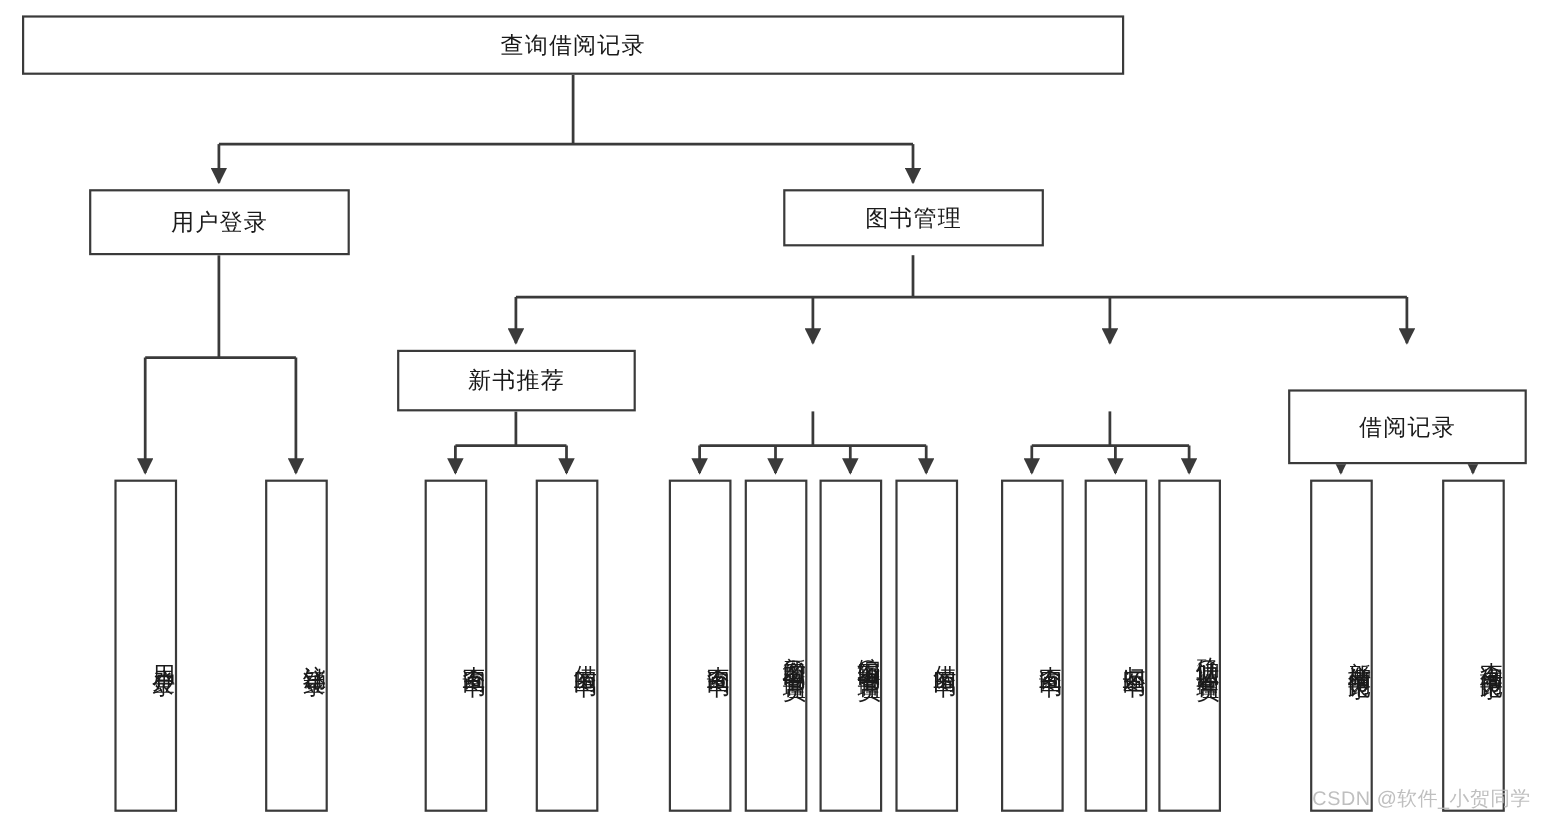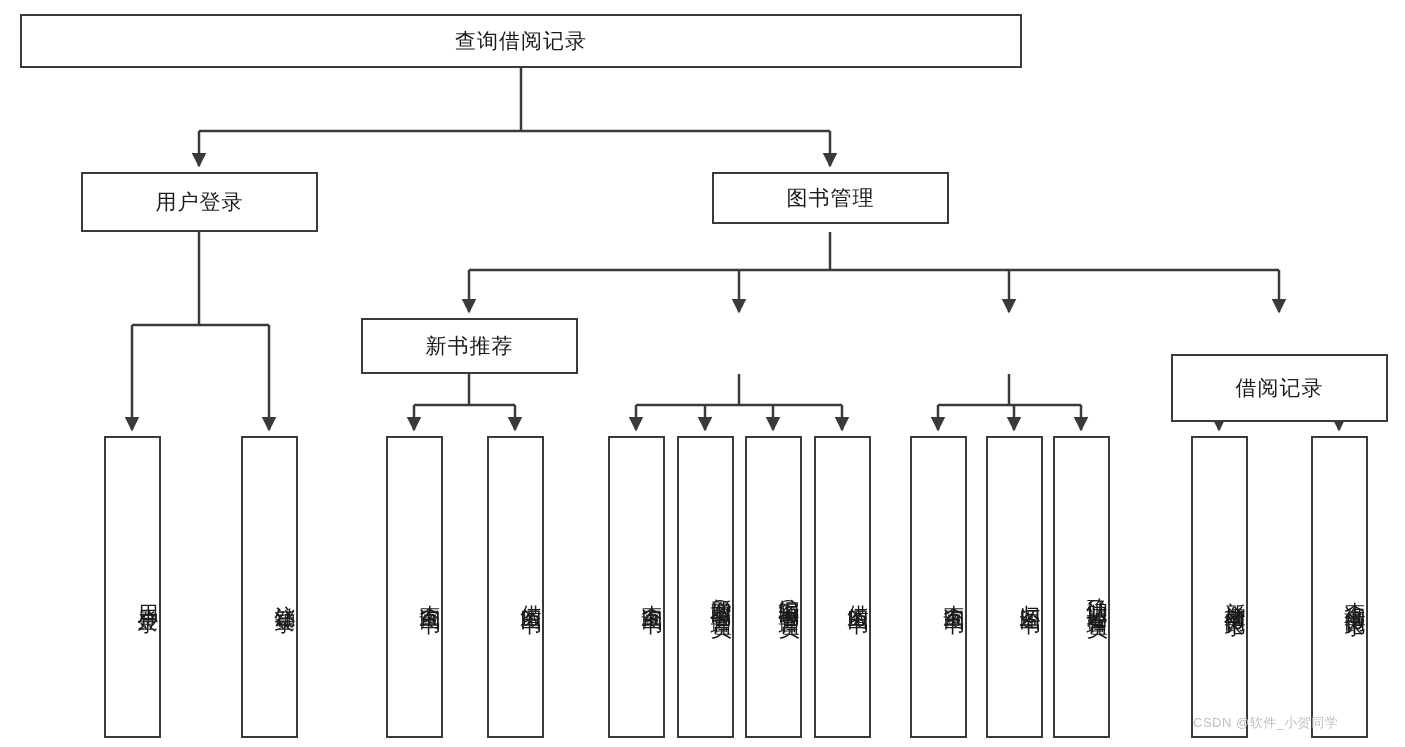--- a/index.html
+++ b/index.html
@@ -49,21 +49,21 @@
     letter-spacing: 3px;
     line-height: 1.05;
   }
   .node.v .vlabel {
     writing-mode: vertical-rl;
     text-orientation: upright;
     display: block;
   }
   .watermark {
     position: absolute;
-    font-size: 13px;
+    font-size: 18px;
     color: #bfbfbf;
     white-space: nowrap;
     letter-spacing: 0.5px;
   }
 </style>
 </head>
 <body>
 
 <div id="canvas">
 

